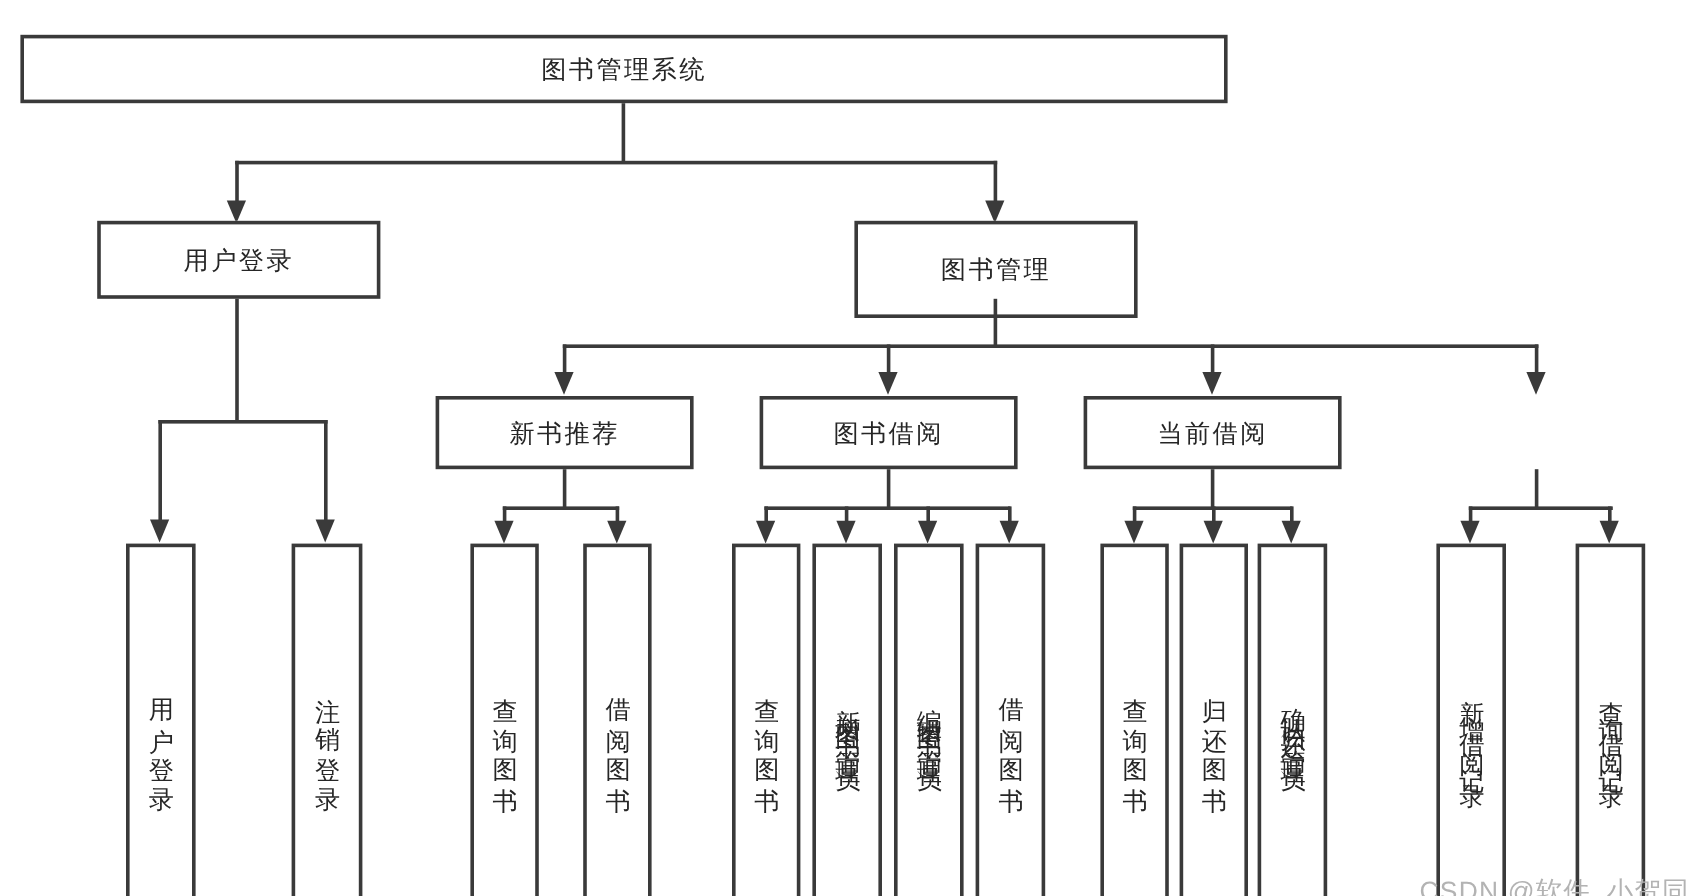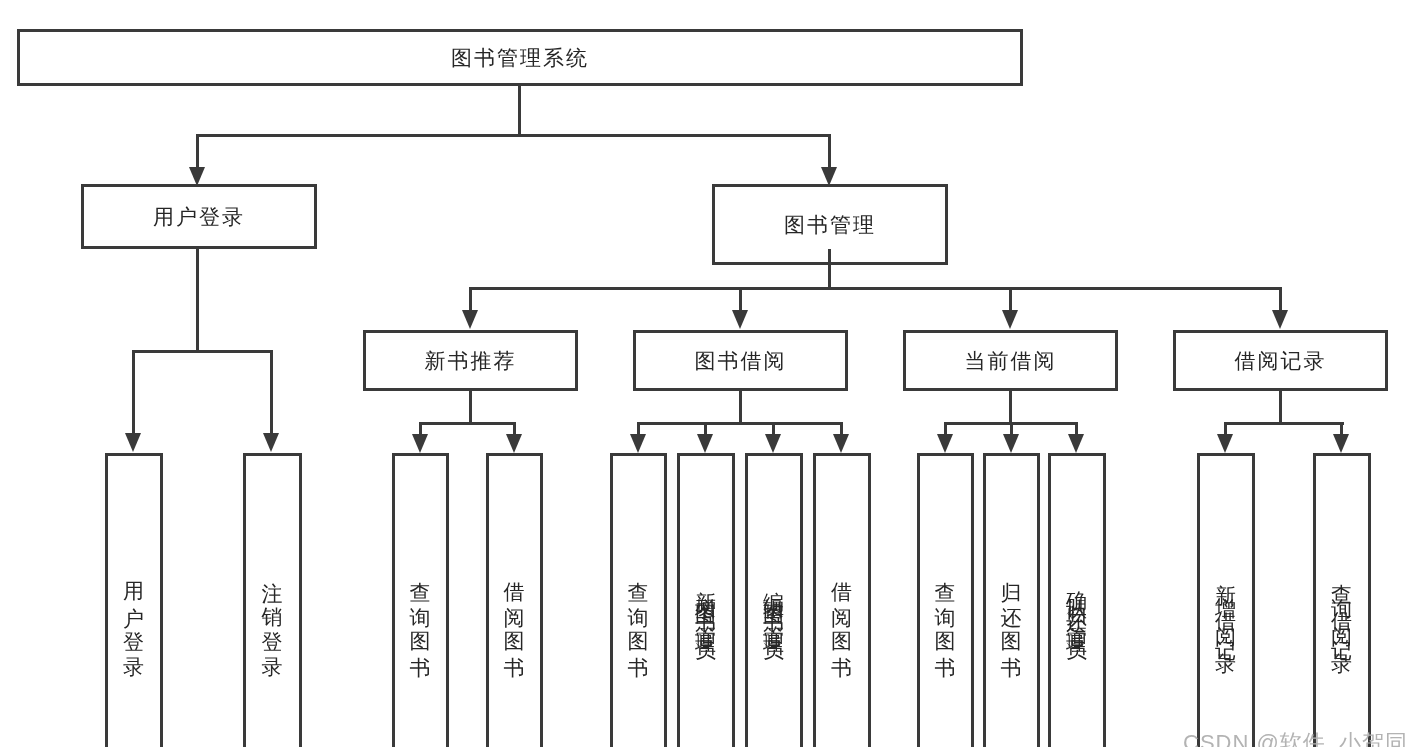--- a/index.html
+++ b/index.html
@@ -105,23 +105,20 @@
 
   <div class="box" style="left:363px;top:314px;width:215px;height:61px">
     <span class="label">新书推荐</span>
   </div>
   <div class="box" style="left:633px;top:314px;width:215px;height:61px">
     <span class="label">图书借阅</span>
   </div>
   <div class="box" style="left:903px;top:314px;width:215px;height:61px">
     <span class="label">当前借阅</span>
   </div>
-  <div class="box" style="left:1173px;top:314px;width:215px;height:61px">
-    <span class="label">借阅记录</span>
-  </div>
 
   <div class="vline" style="left:469px;top:375px;height:33px"></div>
   <div class="hline" style="left:419px;top:406px;width:97px"></div>
   <div class="vline" style="left:419px;top:406px;height:14px"></div>
   <div class="ahead" style="left:412px;top:418px"></div>
   <div class="vline" style="left:513px;top:406px;height:14px"></div>
   <div class="ahead" style="left:506px;top:418px"></div>
 
   <div class="vline" style="left:739px;top:375px;height:33px"></div>
   <div class="hline" style="left:637px;top:406px;width:205px"></div>

